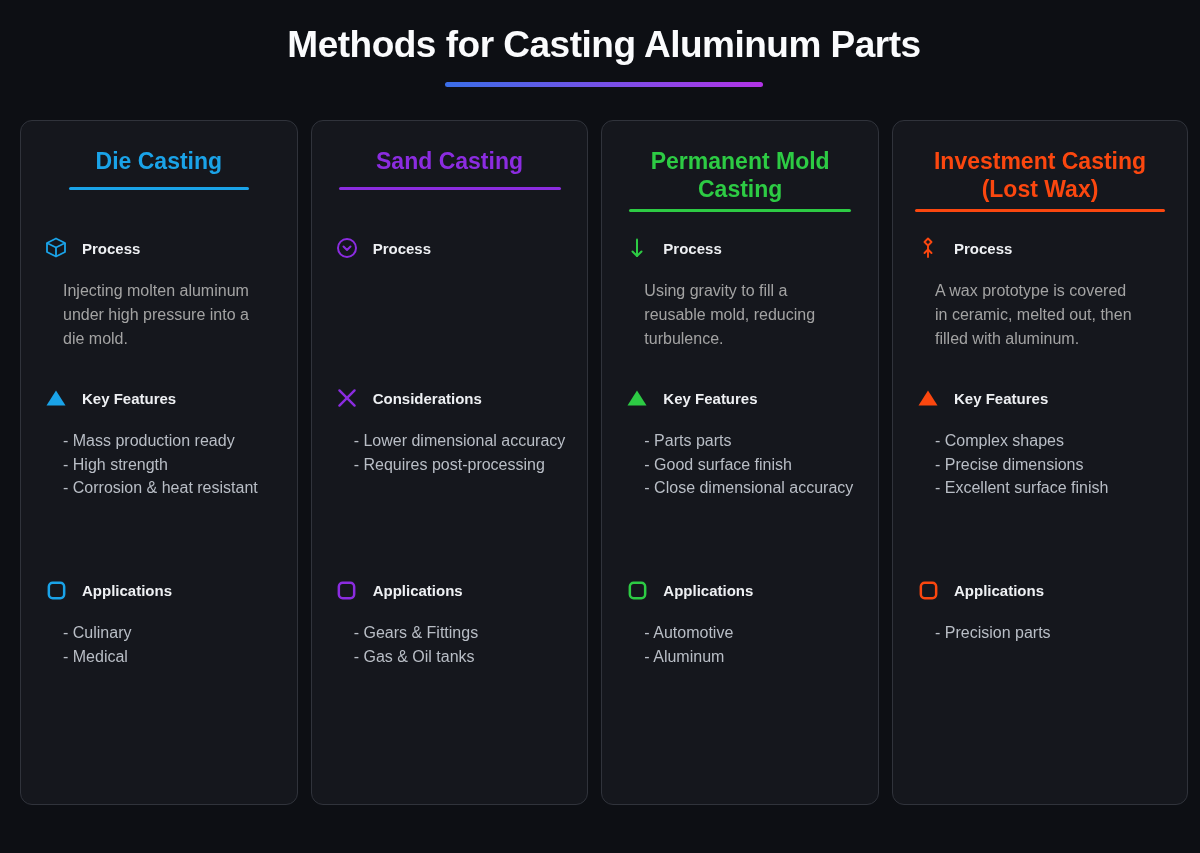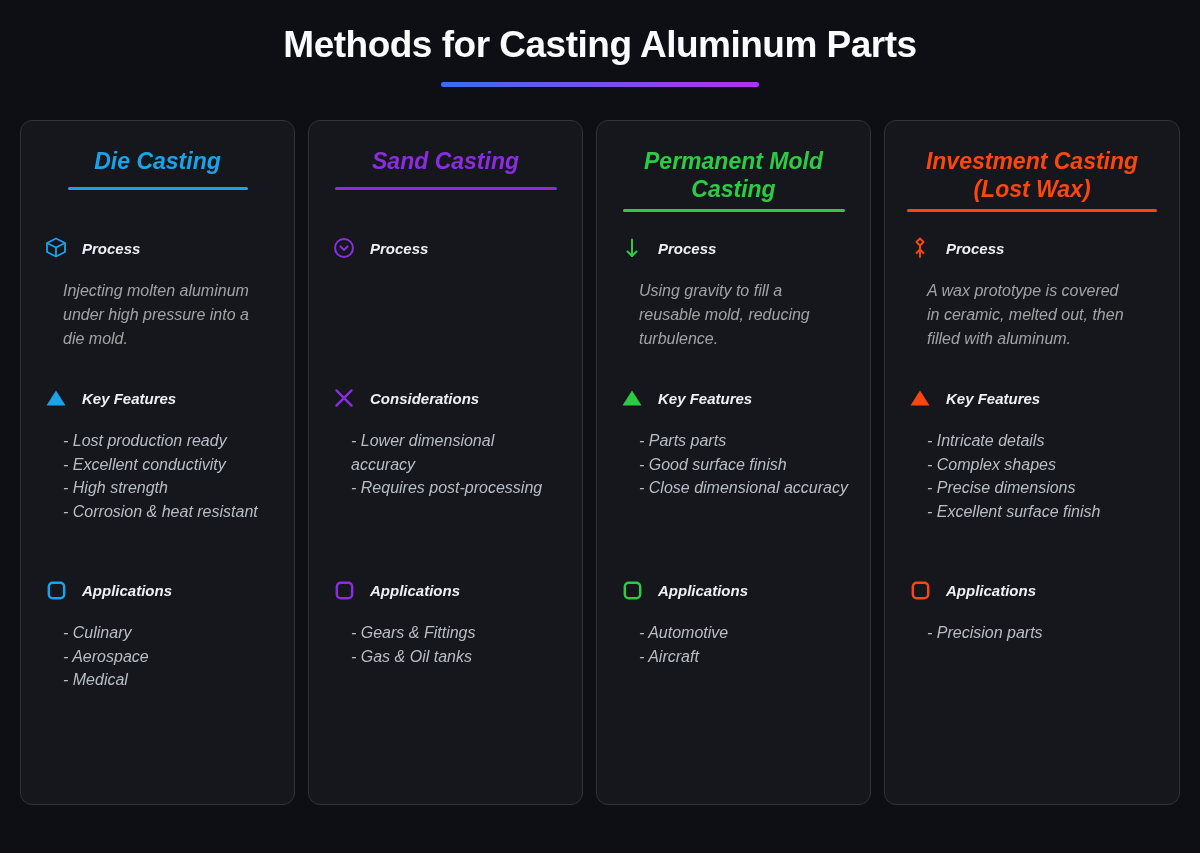--- a/index.html
+++ b/index.html
@@ -2,21 +2,21 @@
 <html><head>
 <meta charset="utf-8">
 <style>
   * { box-sizing: border-box; margin: 0; padding: 0; }
   html, body {
     width: 1200px; height: 853px;
     background: #0d0f14;
     font-family: "Liberation Sans", sans-serif;
     overflow: hidden;
   }
-  .page { width: 1200px; height: 853px; padding: 20px 20px 0 20px; }
+  .page { width: 1200px; height: 853px; padding: 20px 12px 0 20px; }
 
   
   .main-title {
     color: #fafbfd;
     font-size: 37px;
     font-weight: 800;
     text-align: center;
     margin-top: 4px;
     letter-spacing: -0.5px;
   }
@@ -25,21 +25,20 @@
     margin: 16px auto 0 auto;
     border-radius: 3px;
     background: linear-gradient(90deg, #3a6ee8, #b233e6);
   }
 
   
   .cards {
     display: flex;
     gap: 13px;
     margin-top: 33px;
-    font-style: italic;
   }
   .card {
     flex: 1 1 0;
     height: 685px;
     background: #15171d;
     border: 1px solid #30333b;
     border-radius: 12px;
     padding: 26px 22px;
     display: flex;
     flex-direction: column;
@@ -138,38 +137,36 @@
       <div class="section-mid">
         <div class="section-head">
           <span class="icon">
             <svg width="24" height="24" viewBox="0 0 24 24">
                 <path d="M12 4.5 L21.5 19.5 H2.5 Z" fill="currentColor"></path>
               </svg>
           </span>
           <h3 class="section-heading">Key Features</h3>
         </div>
         <ul class="item-list">
-          <li>- Lost production ready</li>
-          <li>- Excellent conductivity</li>
+          <li>- Mass production ready</li>
           <li>- High strength</li>
           <li>- Corrosion &amp; heat resistant</li>
         </ul>
       </div>
       <div class="section-apps">
         <div class="section-head">
           <span class="icon">
             <svg width="23" height="23" viewBox="0 0 24 24" fill="none" stroke="currentColor" stroke-width="2.6">
                 <rect x="4" y="4" width="16" height="16" rx="4"></rect>
               </svg>
           </span>
           <h3 class="section-heading">Applications</h3>
         </div>
         <ul class="item-list">
           <li>- Culinary</li>
-          <li>- Aerospace</li>
           <li>- Medical</li>
         </ul>
       </div>
     </section>
 
     <section class="card c2">
       <div class="title-block">
         <h2 class="card-title">Sand Casting</h2>
         <div class="card-title-underline"></div>
       </div>
@@ -251,21 +248,21 @@
         <div class="section-head">
           <span class="icon">
             <svg width="23" height="23" viewBox="0 0 24 24" fill="none" stroke="currentColor" stroke-width="2.6">
                 <rect x="4" y="4" width="16" height="16" rx="4"></rect>
               </svg>
           </span>
           <h3 class="section-heading">Applications</h3>
         </div>
         <ul class="item-list">
           <li>- Automotive</li>
-          <li>- Aircraft</li>
+          <li>- Aluminum</li>
         </ul>
       </div>
     </section>
 
     <section class="card c4">
       <div class="title-block">
         <h2 class="card-title">Investment Casting (Lost Wax)</h2>
         <div class="card-title-underline"></div>
       </div>
       <div class="section-process">
@@ -285,21 +282,20 @@
       <div class="section-mid">
         <div class="section-head">
           <span class="icon">
             <svg width="24" height="24" viewBox="0 0 24 24">
                 <path d="M12 4.5 L21.5 19.5 H2.5 Z" fill="currentColor"></path>
               </svg>
           </span>
           <h3 class="section-heading">Key Features</h3>
         </div>
         <ul class="item-list">
-          <li>- Intricate details</li>
           <li>- Complex shapes</li>
           <li>- Precise dimensions</li>
           <li>- Excellent surface finish</li>
         </ul>
       </div>
       <div class="section-apps">
         <div class="section-head">
           <span class="icon">
             <svg width="23" height="23" viewBox="0 0 24 24" fill="none" stroke="currentColor" stroke-width="2.6">
                 <rect x="4" y="4" width="16" height="16" rx="4"></rect>

